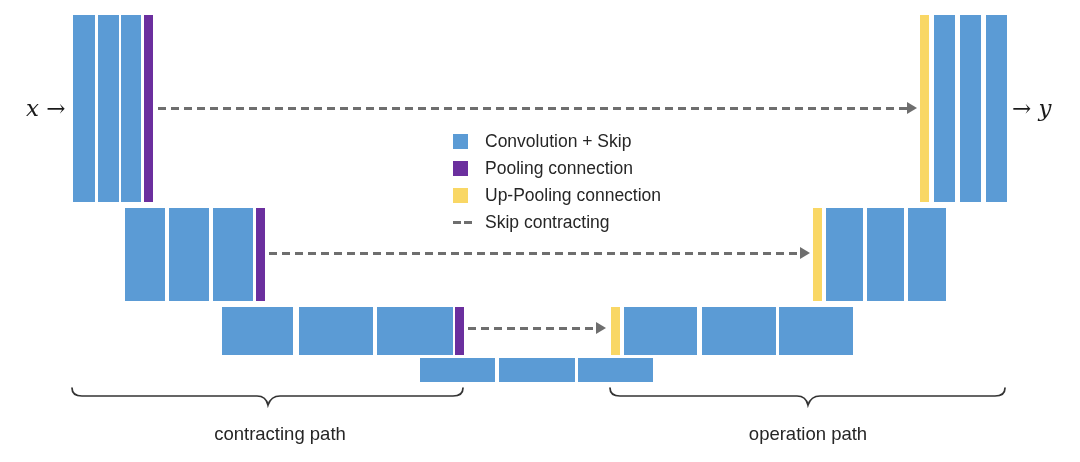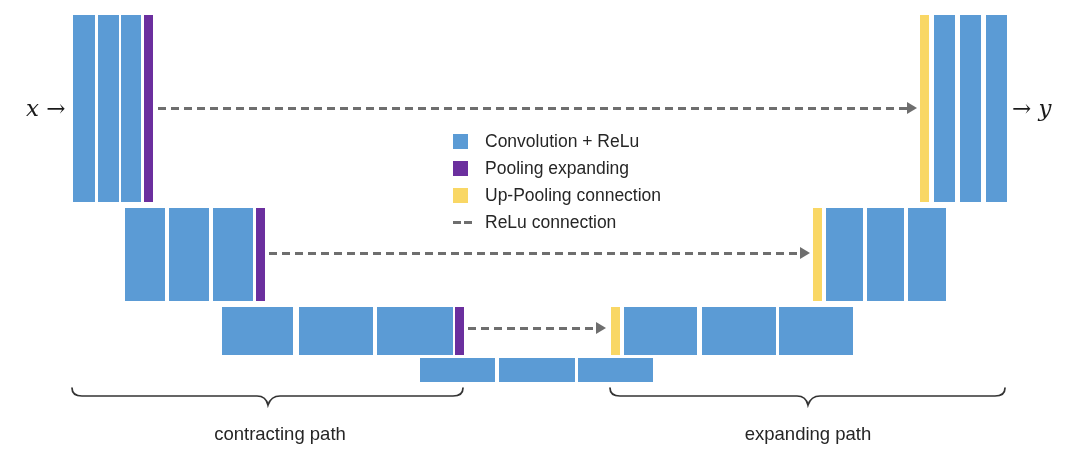--- a/index.html
+++ b/index.html
@@ -138,37 +138,37 @@
   <div class="bar conv" style="left:702px; top:307px; width:74px; height:48px;"></div>
   <div class="bar conv" style="left:779px; top:307px; width:74px; height:48px;"></div>
 
   <div class="bar conv" style="left:420px; top:358px; width:75px; height:24px;"></div>
   <div class="bar conv" style="left:499px; top:358px; width:76px; height:24px;"></div>
   <div class="bar conv" style="left:578px; top:358px; width:75px; height:24px;"></div>
 
   <div id="legend">
     <div class="legend-row">
       <span class="legend-swatch conv"></span>
-      <span class="legend-label">Convolution + ReLu</span>
+      <span class="legend-label">Convolution + Skip</span>
     </div>
     <div class="legend-row">
       <span class="legend-swatch pool"></span>
-      <span class="legend-label">Pooling expanding</span>
+      <span class="legend-label">Pooling connection</span>
     </div>
     <div class="legend-row">
       <span class="legend-swatch uppool"></span>
       <span class="legend-label">Up-Pooling connection</span>
     </div>
     <div class="legend-row">
       <span class="legend-swatch skip"></span>
-      <span class="legend-label">ReLu connection</span>
+      <span class="legend-label">Skip contracting</span>
     </div>
   </div>
 
   <svg id="braces" viewBox="0 0 1080 36" xmlns="http://www.w3.org/2000/svg">
     <path d="M 72,6 Q 72,14 82,14 L 257,14 Q 266,14 268,23 Q 271,14 280,14 L 453,14 Q 463,14 463,6" fill="none" stroke="#333333" stroke-width="1.7" stroke-linecap="round"></path>
     <path d="M 610,6 Q 610,14 620,14 L 797,14 Q 806,14 808,23 Q 811,14 820,14 L 995,14 Q 1005,14 1005,6" fill="none" stroke="#333333" stroke-width="1.7" stroke-linecap="round"></path>
   </svg>
 
   <div class="path-label" style="left:170px;">contracting path</div>
-  <div class="path-label" style="left:698px;">expanding path</div>
+  <div class="path-label" style="left:698px;">operation path</div>
 
 </div>
 
 </body></html>

